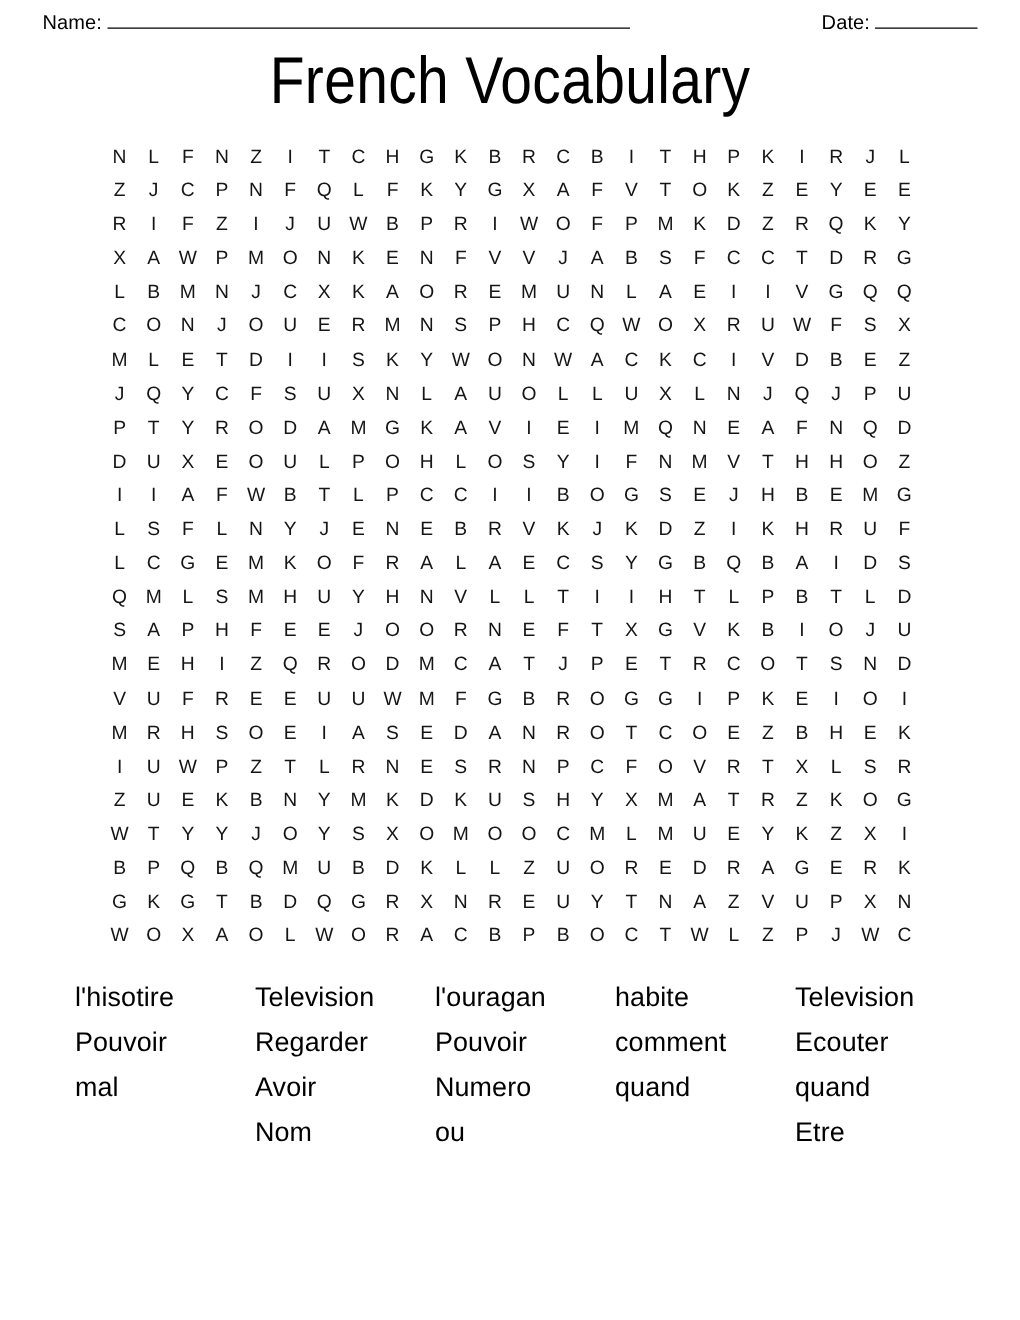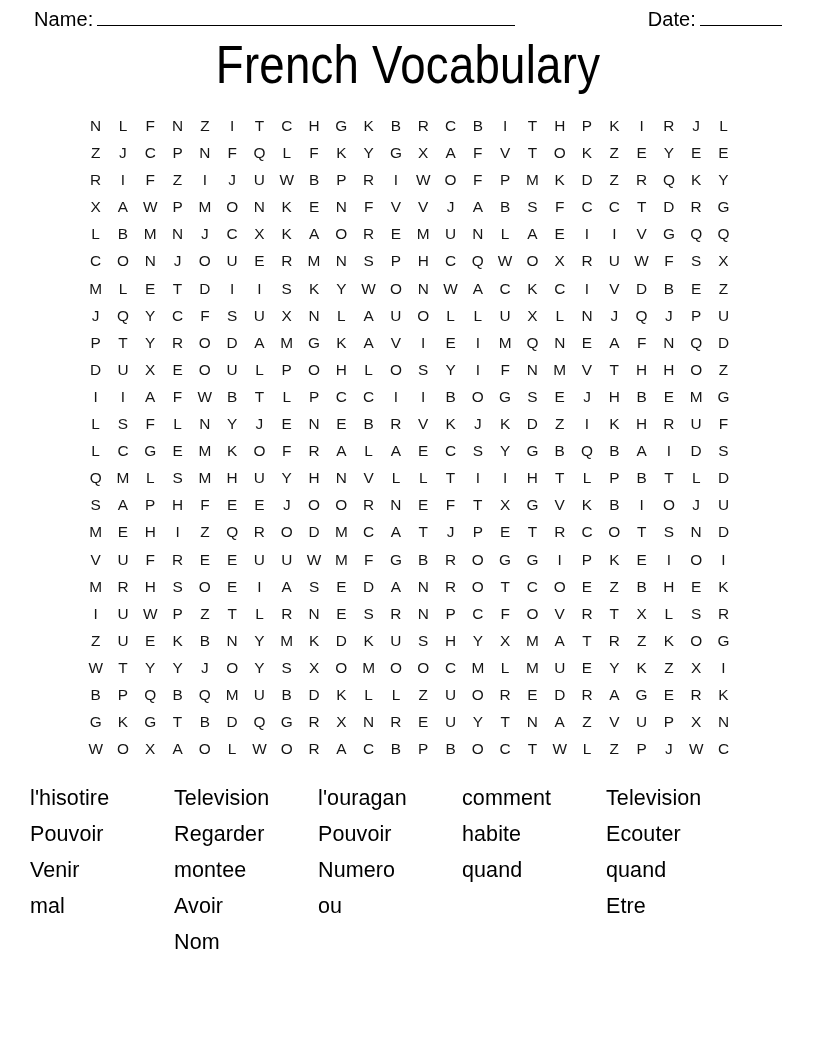--- a/index.html
+++ b/index.html
@@ -28,21 +28,21 @@
     align-items: flex-end;
     padding: 0 34px 0 34px;
     box-sizing: border-box;
   }
   .field {
     display: flex;
     align-items: baseline;
     white-space: nowrap;
   }
   .field-label {
-    font-size: 20px;
+    font-size: 16px;
     line-height: 18px;
     letter-spacing: 0.1px;
   }
   .rule {
     display: inline-block;
     border-bottom: 1.6px solid #000;
     height: 13px;
     margin-left: 4px;
   }
   .rule-name { width: 418px; }
@@ -85,21 +85,21 @@
     line-height: 27.1px;
     font-family: "Liberation Sans Narrow", "Liberation Sans", sans-serif;
     letter-spacing: 0;
     color: #151515;
   }
 
   
   #wordlist {
     position: absolute;
     top: 780px;
-    left: 30px;
+    left: 60px;
     width: 740px;
     display: flex;
     flex-direction: row;
     align-items: flex-start;
   }
   .word-col {
     width: 144px;
     flex: 0 0 144px;
     display: flex;
     flex-direction: column;
@@ -754,39 +754,37 @@
       <span class="cell">J</span>
       <span class="cell">W</span>
       <span class="cell">C</span>
     </div>
   </div>
 
 <div id="wordlist">
     <div class="word-col">
       <div class="word">l'hisotire</div>
       <div class="word">Pouvoir</div>
-      <div class="word">Venir</div>
       <div class="word">mal</div>
     </div>
     <div class="word-col">
       <div class="word">Television</div>
       <div class="word">Regarder</div>
-      <div class="word">montee</div>
       <div class="word">Avoir</div>
       <div class="word">Nom</div>
     </div>
     <div class="word-col">
       <div class="word">l'ouragan</div>
       <div class="word">Pouvoir</div>
       <div class="word">Numero</div>
       <div class="word">ou</div>
     </div>
     <div class="word-col">
+      <div class="word">habite</div>
       <div class="word">comment</div>
-      <div class="word">habite</div>
       <div class="word">quand</div>
     </div>
     <div class="word-col">
       <div class="word">Television</div>
       <div class="word">Ecouter</div>
       <div class="word">quand</div>
       <div class="word">Etre</div>
     </div>
   </div>
 

